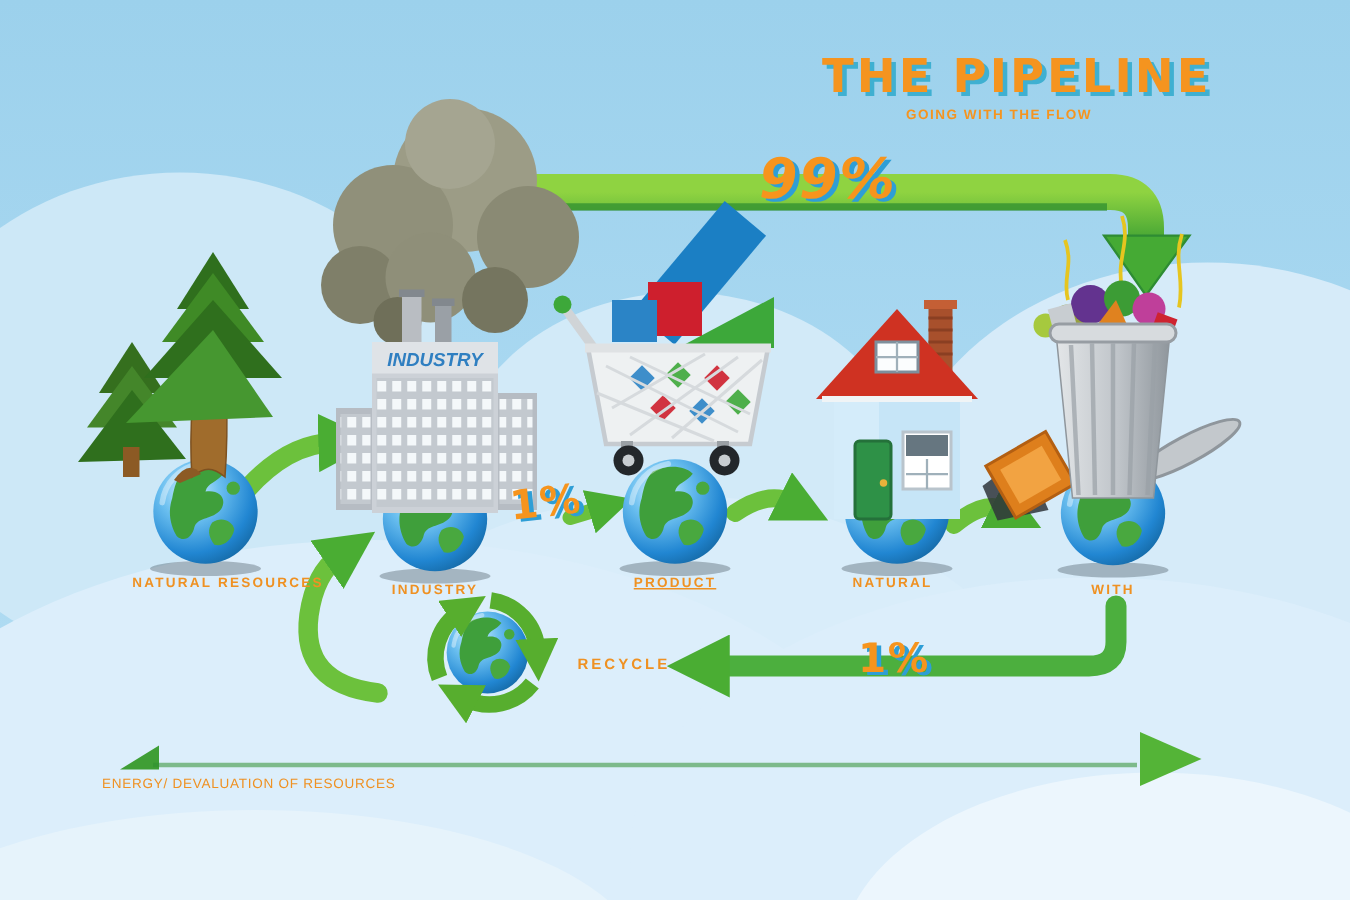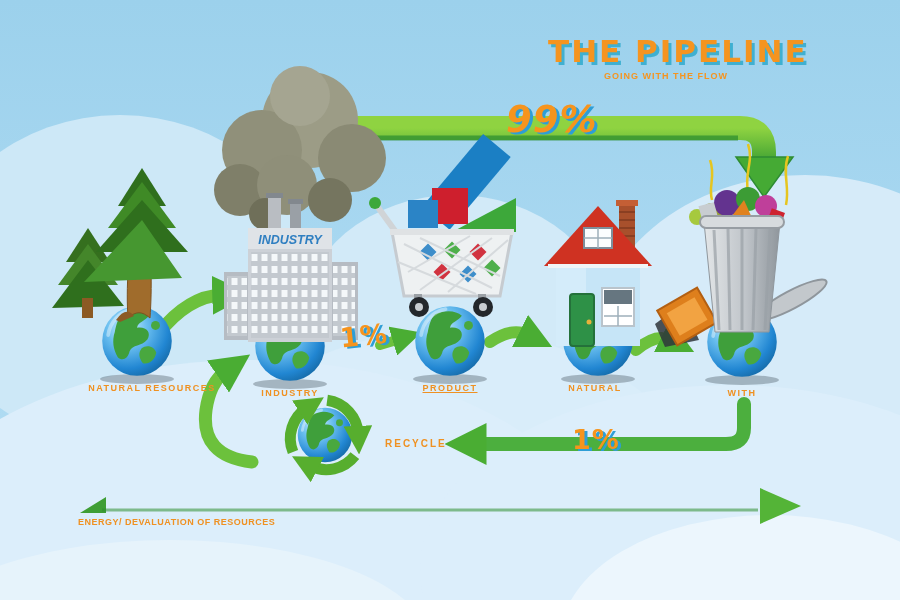--- a/index.html
+++ b/index.html
@@ -27,21 +27,21 @@
     position:absolute;left:548px;top:33px;font-size:31px;font-weight:800;
     color:#f5941f;letter-spacing:2px;text-shadow:3px 3px 0 #3fb0d1;
     font-family:"DejaVu Sans", sans-serif;
   }
   #sub-title{
     position:absolute;left:557px;top:71px;font-size:9px;font-weight:bold;
     color:#f5941f;letter-spacing:1px;margin-left:47px;
   }
   #label-recycle{position:absolute;left:385px;top:438px;font-size:10px;font-weight:bold;
     color:#ef9122;letter-spacing:2px;}
-  #label-energy{position:absolute;left:78px;top:517px;font-size:9px;font-weight:bold;
+  #label-energy{position:absolute;left:68px;top:517px;font-size:9px;font-weight:normal;
     color:#ef9122;letter-spacing:0.5px;text-align:right;}
 </style>
 </head>
 <body>
 
 <div id="stage">
 
   <div class="cloud" style="left:-70px;top:115px;width:380px;height:330px;background:#cde8f7;"></div>
   <div class="cloud" style="left:300px;top:195px;width:310px;height:260px;background:#d2eaf8;"></div>
   <div class="cloud" style="left:590px;top:175px;width:430px;height:360px;background:#d6ebf9;"></div>

